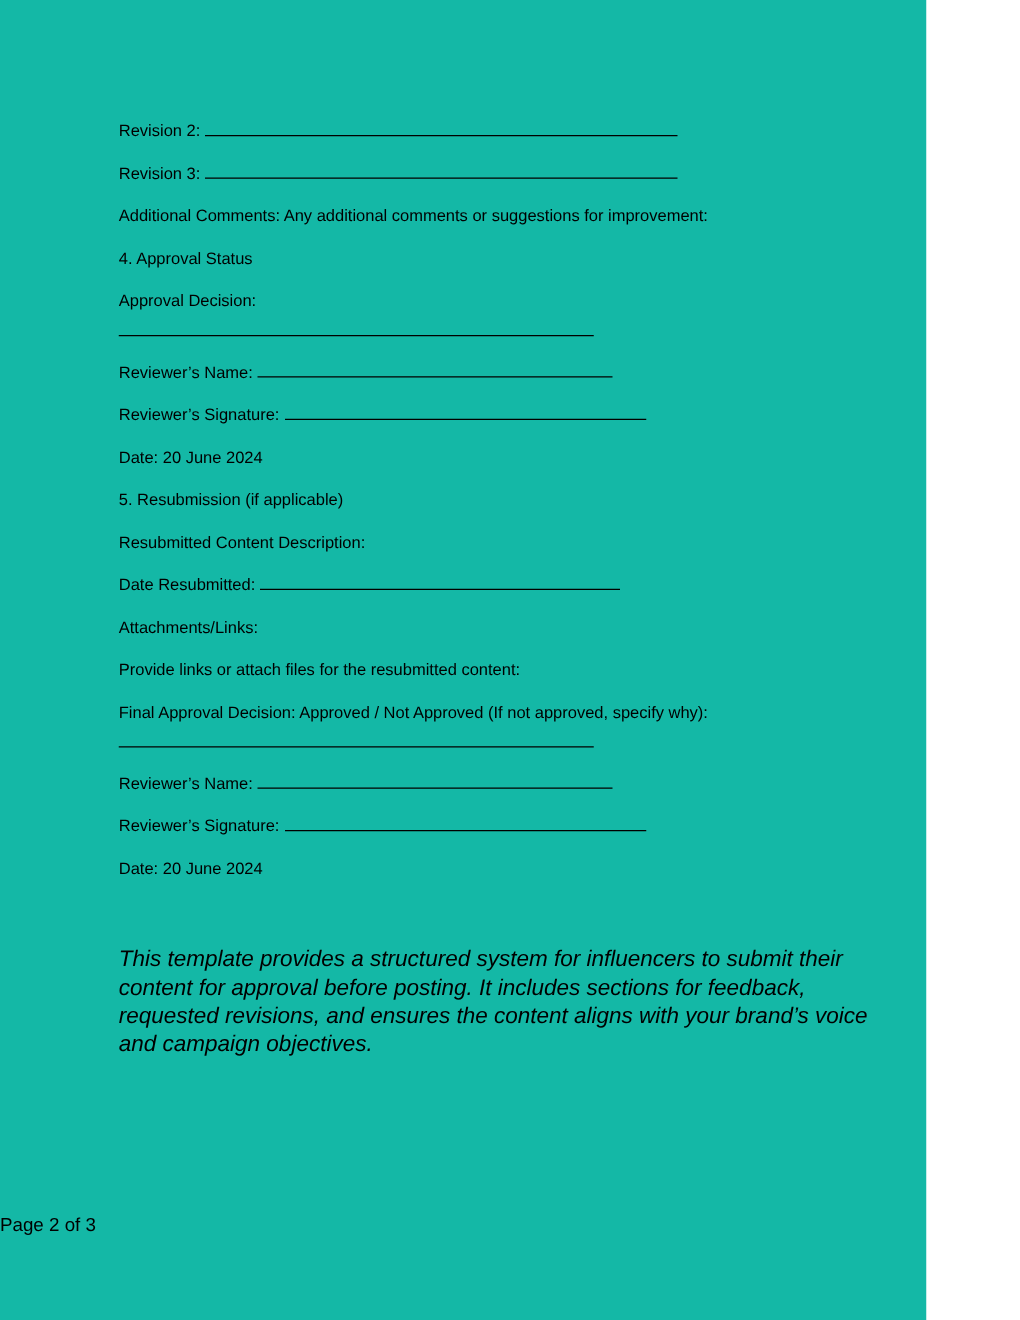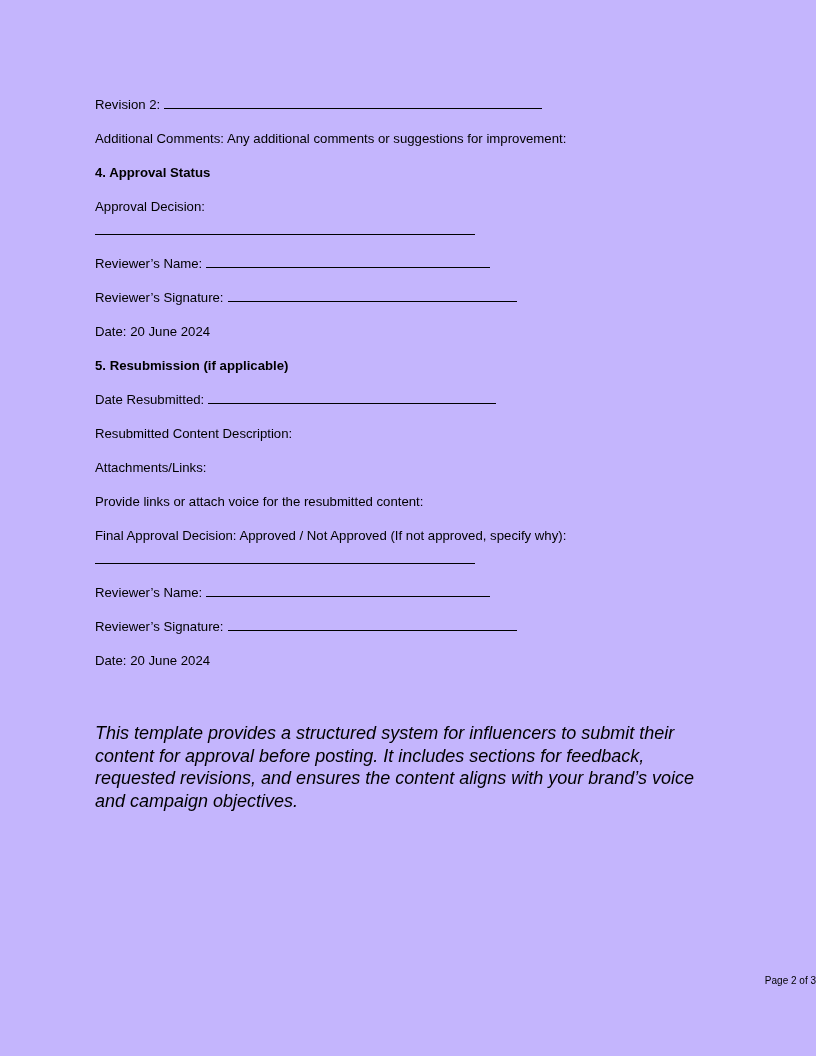--- a/index.html
+++ b/index.html
@@ -3,23 +3,23 @@
 <meta charset="utf-8">
 <title>Content Approval Form — Page 2</title>
 <style>
   html, body {
     margin: 0;
     padding: 0;
     background: #ffffff;
   }
   .page {
     position: relative;
-    width: 816px;
+    width: 741px;
     height: 1056px;
-    background: #c4b5fd;
+    background: #14b8a6;
     overflow: hidden;
     font-family: "Liberation Sans", sans-serif;
     color: #000000;
     -webkit-font-smoothing: antialiased;
   }
   .content {
     position: absolute;
     left: 95px;
     top: 96px;
     width: 626px;
@@ -54,65 +54,66 @@
     height: 14px;
   }
   .rule-row .bar {
     display: block;
     border-bottom: 1.3px solid #000;
     height: 10px;
   }
 
   .heading {
     font-size: 13.2px;
-    font-weight: bold;
+    font-weight: normal;
     line-height: 18px;
     margin-bottom: 16px;
   }
 
   .note {
     font-size: 18px;
     font-style: italic;
     line-height: 22.5px;
     width: 614px;
     margin-top: 52px;
   }
 
   .footer {
     position: absolute;
     left: 0;
     right: 0;
     top: 974px;
-    text-align: right;
-    font-size: 10px;
+    text-align: left;
+    font-size: 15px;
     line-height: 14px;
     color: #000;
   }
 </style>
 </head>
 <body>
 
 <div class="page">
 
   <div class="content">
       <div class="row"><span class="label">Revision 2:</span><span class="fill-rule" style="width: 378px;"></span></div>
+      <div class="row"><span class="label">Revision 3:</span><span class="fill-rule" style="width: 378px;"></span></div>
       <div class="row wrap"><span class="label">Additional Comments: Any additional comments or suggestions for improvement:</span></div>
       <div class="heading">4. Approval Status</div>
       <div class="row wrap"><span class="label">Approval Decision:</span></div>
       <div class="rule-row">
         <span class="bar" style="width: 380px;"></span>
       </div>
       <div class="row"><span class="label">Reviewer’s Name:</span><span class="fill-rule" style="width: 284px;"></span></div>
       <div class="row"><span class="label">Reviewer’s Signature:</span><span class="fill-rule" style="width: 289px;"></span></div>
       <div class="row wrap"><span class="label">Date:  20 June 2024</span></div>
       <div class="heading">5. Resubmission (if applicable)</div>
+      <div class="row wrap"><span class="label">Resubmitted Content Description:</span></div>
       <div class="row"><span class="label">Date Resubmitted:</span><span class="fill-rule" style="width: 288px;"></span></div>
-      <div class="row wrap"><span class="label">Resubmitted Content Description:</span></div>
       <div class="row wrap"><span class="label">Attachments/Links:</span></div>
-      <div class="row wrap"><span class="label">Provide links or attach voice for the resubmitted content:</span></div>
+      <div class="row wrap"><span class="label">Provide links or attach files for the resubmitted content:</span></div>
       <div class="row wrap"><span class="label">Final Approval Decision:   Approved /  Not Approved (If not approved, specify why):</span></div>
       <div class="rule-row">
         <span class="bar" style="width: 380px;"></span>
       </div>
       <div class="row"><span class="label">Reviewer’s Name:</span><span class="fill-rule" style="width: 284px;"></span></div>
       <div class="row"><span class="label">Reviewer’s Signature:</span><span class="fill-rule" style="width: 289px;"></span></div>
       <div class="row wrap"><span class="label">Date:  20 June 2024</span></div>
       <div class="note">This template provides a structured system for influencers to submit their content for approval before posting. It includes sections for feedback, requested revisions, and ensures the content aligns with your brand’s voice and campaign objectives.</div>
     </div>
 

